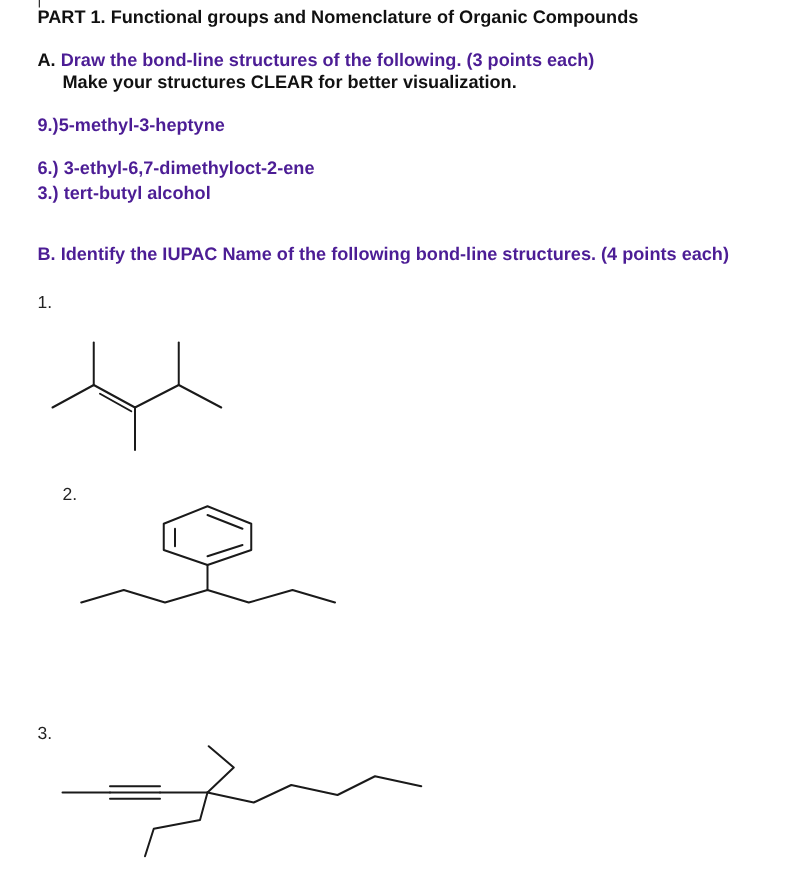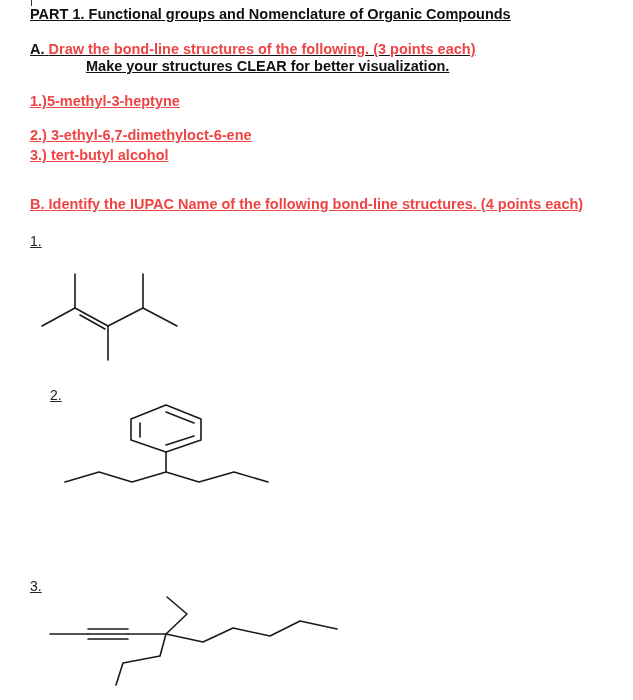--- a/index.html
+++ b/index.html
@@ -1,39 +1,39 @@
 <!DOCTYPE html>
 <html><head>
 <meta charset="utf-8">
 <style>
   html, body { margin: 0; padding: 0; background: #ffffff; }
   body { width: 633px; height: 700px; position: relative; overflow: hidden;
          font-family: "Liberation Sans", sans-serif; color: #111; }
-  .txt { position: absolute; white-space: nowrap; font-weight: bold; font-size: 14.5px; text-decoration: underline; }
-  .teal { color: #ef4444; }
+  .txt { position: absolute; white-space: nowrap; font-weight: bold; font-size: 14.5px; }
+  .teal { color: #4c1d95; }
   .plain { font-weight: normal; font-size: 14px; color: #222; }
   .cursor { position: absolute; left: 31px; top: 0; width: 1px; height: 6px; background: #333; }
   svg.mol { position: absolute; left: 0; top: 0; }
   svg.mol line, svg.mol polyline, svg.mol polygon { stroke: #1a1a1a; stroke-width: 1.6; fill: none; stroke-linecap: round; stroke-linejoin: round; }
 </style>
 </head>
 <body>
 
 <div class="cursor"></div>
 
 <div class="txt" style="left:30px; top:6px;">PART 1. Functional groups and Nomenclature of Organic Compounds</div>
 
 <div class="txt" style="left:30px; top:41px;">
   <span>A.</span>
   <span class="teal">Draw the bond-line structures of the following. (3 points each)</span>
 </div>
-<div class="txt" style="left:50px; top:58px;margin-left:36px;">Make your structures CLEAR for better visualization.</div>
+<div class="txt" style="left:50px; top:58px;">Make your structures CLEAR for better visualization.</div>
 
-<div class="txt teal" style="left:30px; top:93px;">1.)5-methyl-3-heptyne</div>
-<div class="txt teal" style="left:30px; top:127px;">2.) 3-ethyl-6,7-dimethyloct-6-ene</div>
+<div class="txt teal" style="left:30px; top:93px;">9.)5-methyl-3-heptyne</div>
+<div class="txt teal" style="left:30px; top:127px;">6.) 3-ethyl-6,7-dimethyloct-2-ene</div>
 <div class="txt teal" style="left:30px; top:147px;">3.) tert-butyl alcohol</div>
 
 <div class="txt teal" style="left:30px; top:196px;">B. Identify the IUPAC Name of the following bond-line structures. (4 points each)</div>
 
 <div class="txt plain" style="left:30px; top:233px;">1.</div>
 <div class="txt plain" style="left:50px; top:387px;">2.</div>
 <div class="txt plain" style="left:30px; top:578px;">3.</div>
 
 <svg class="mol" width="633" height="700" viewBox="0 0 633 700">
 

